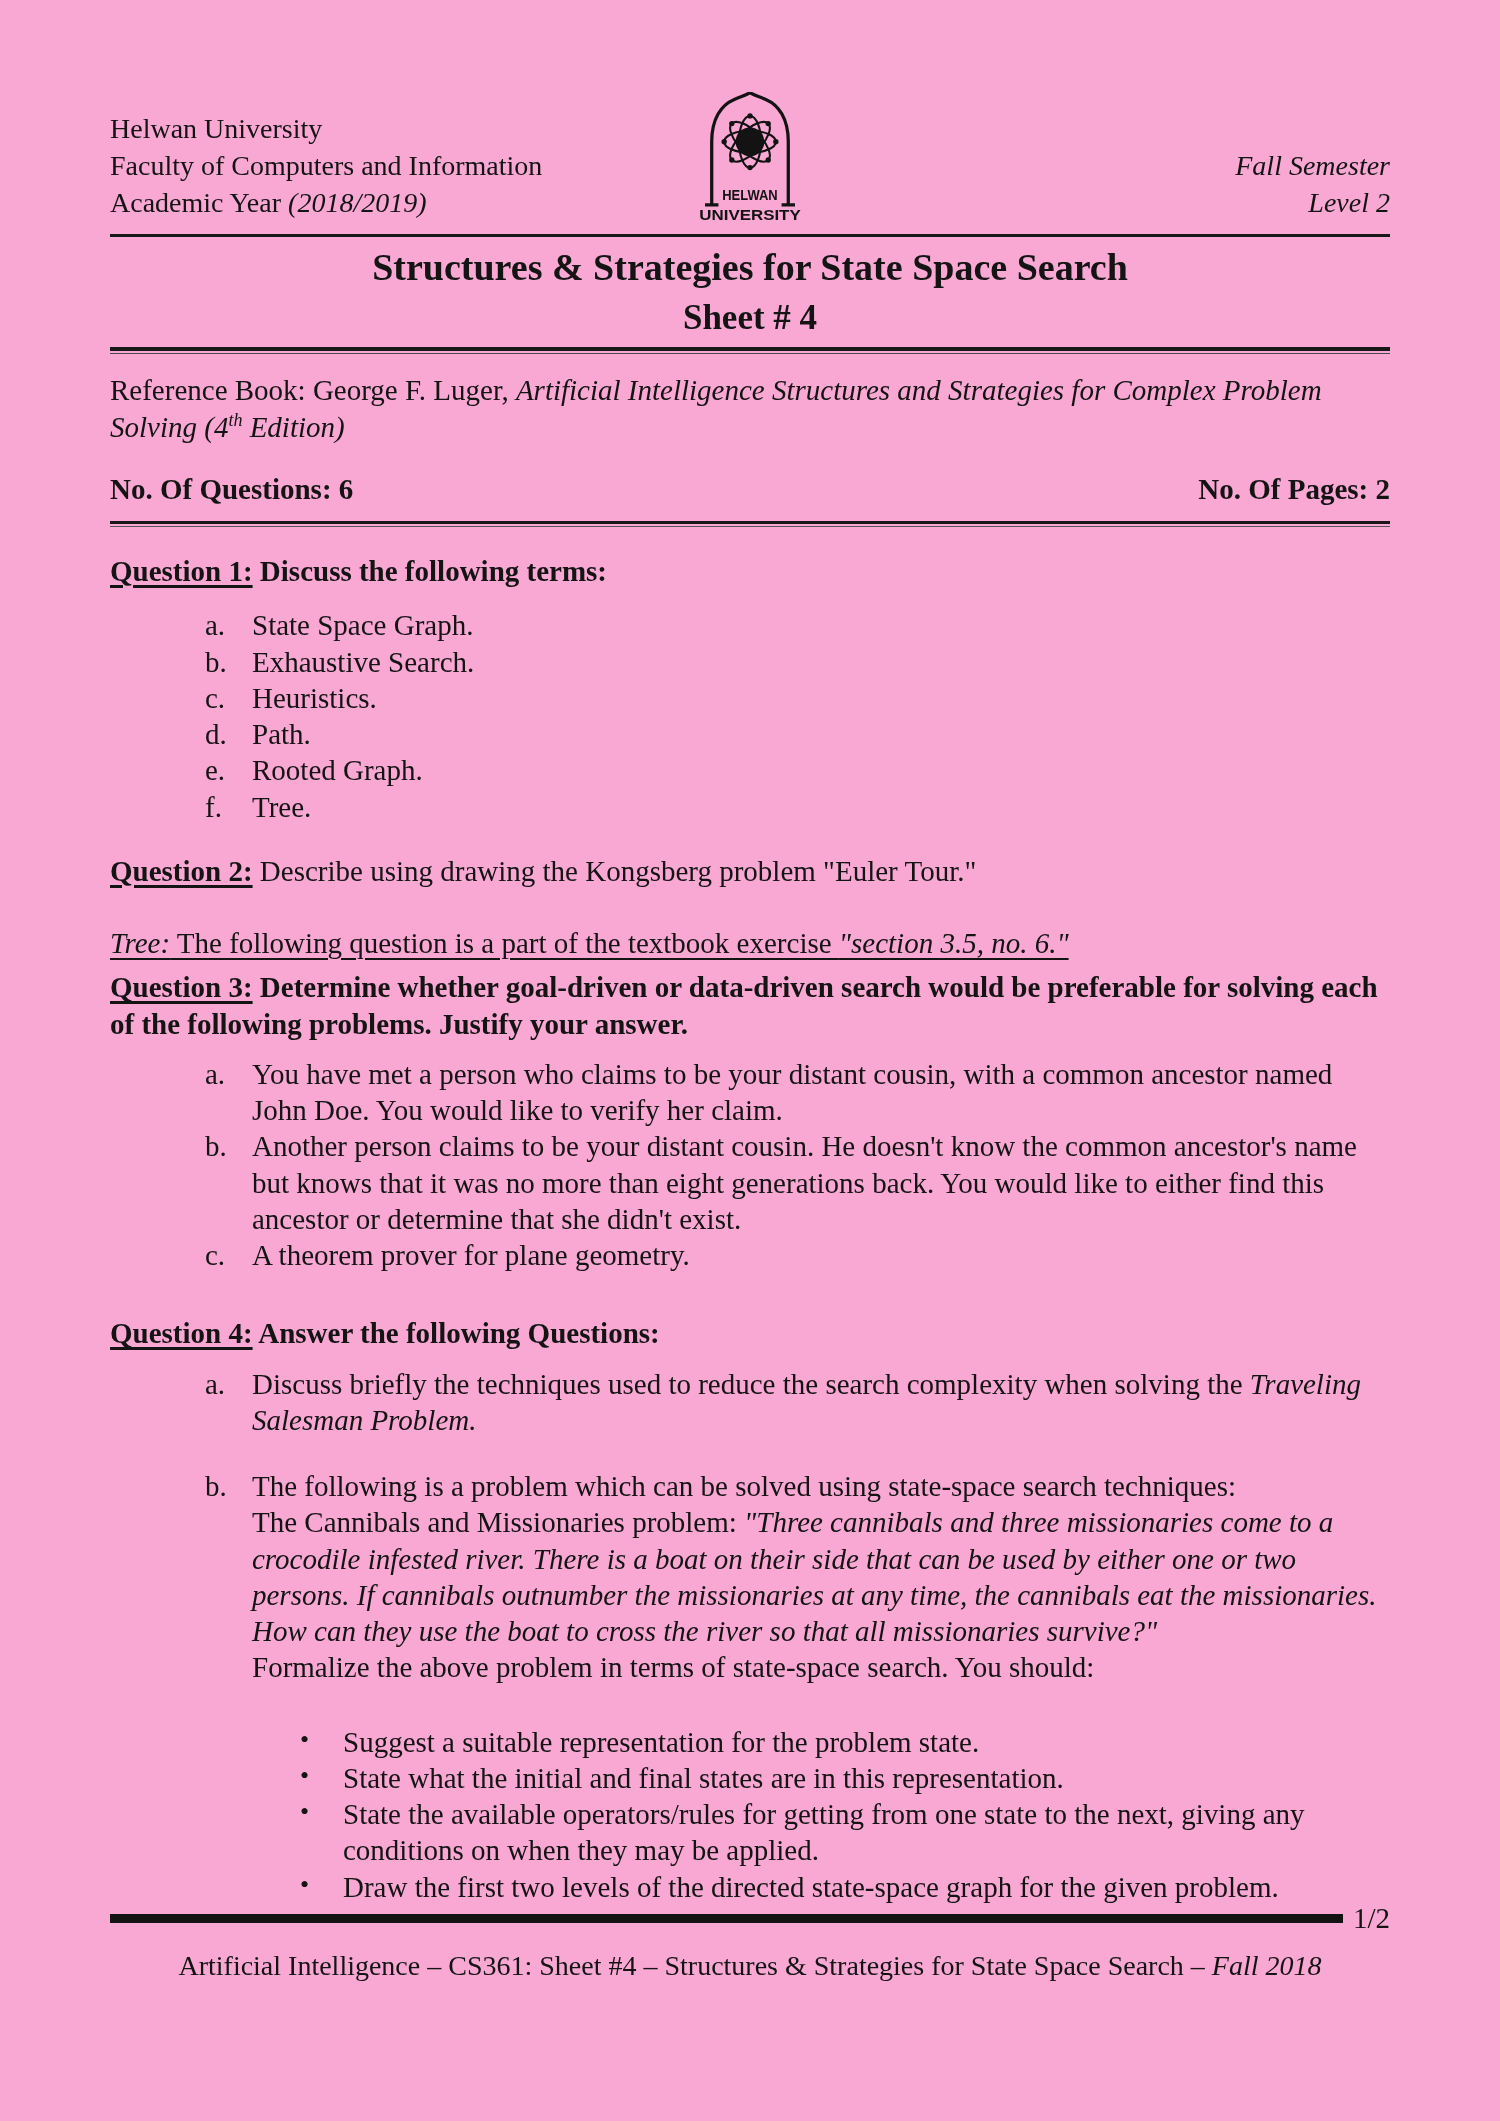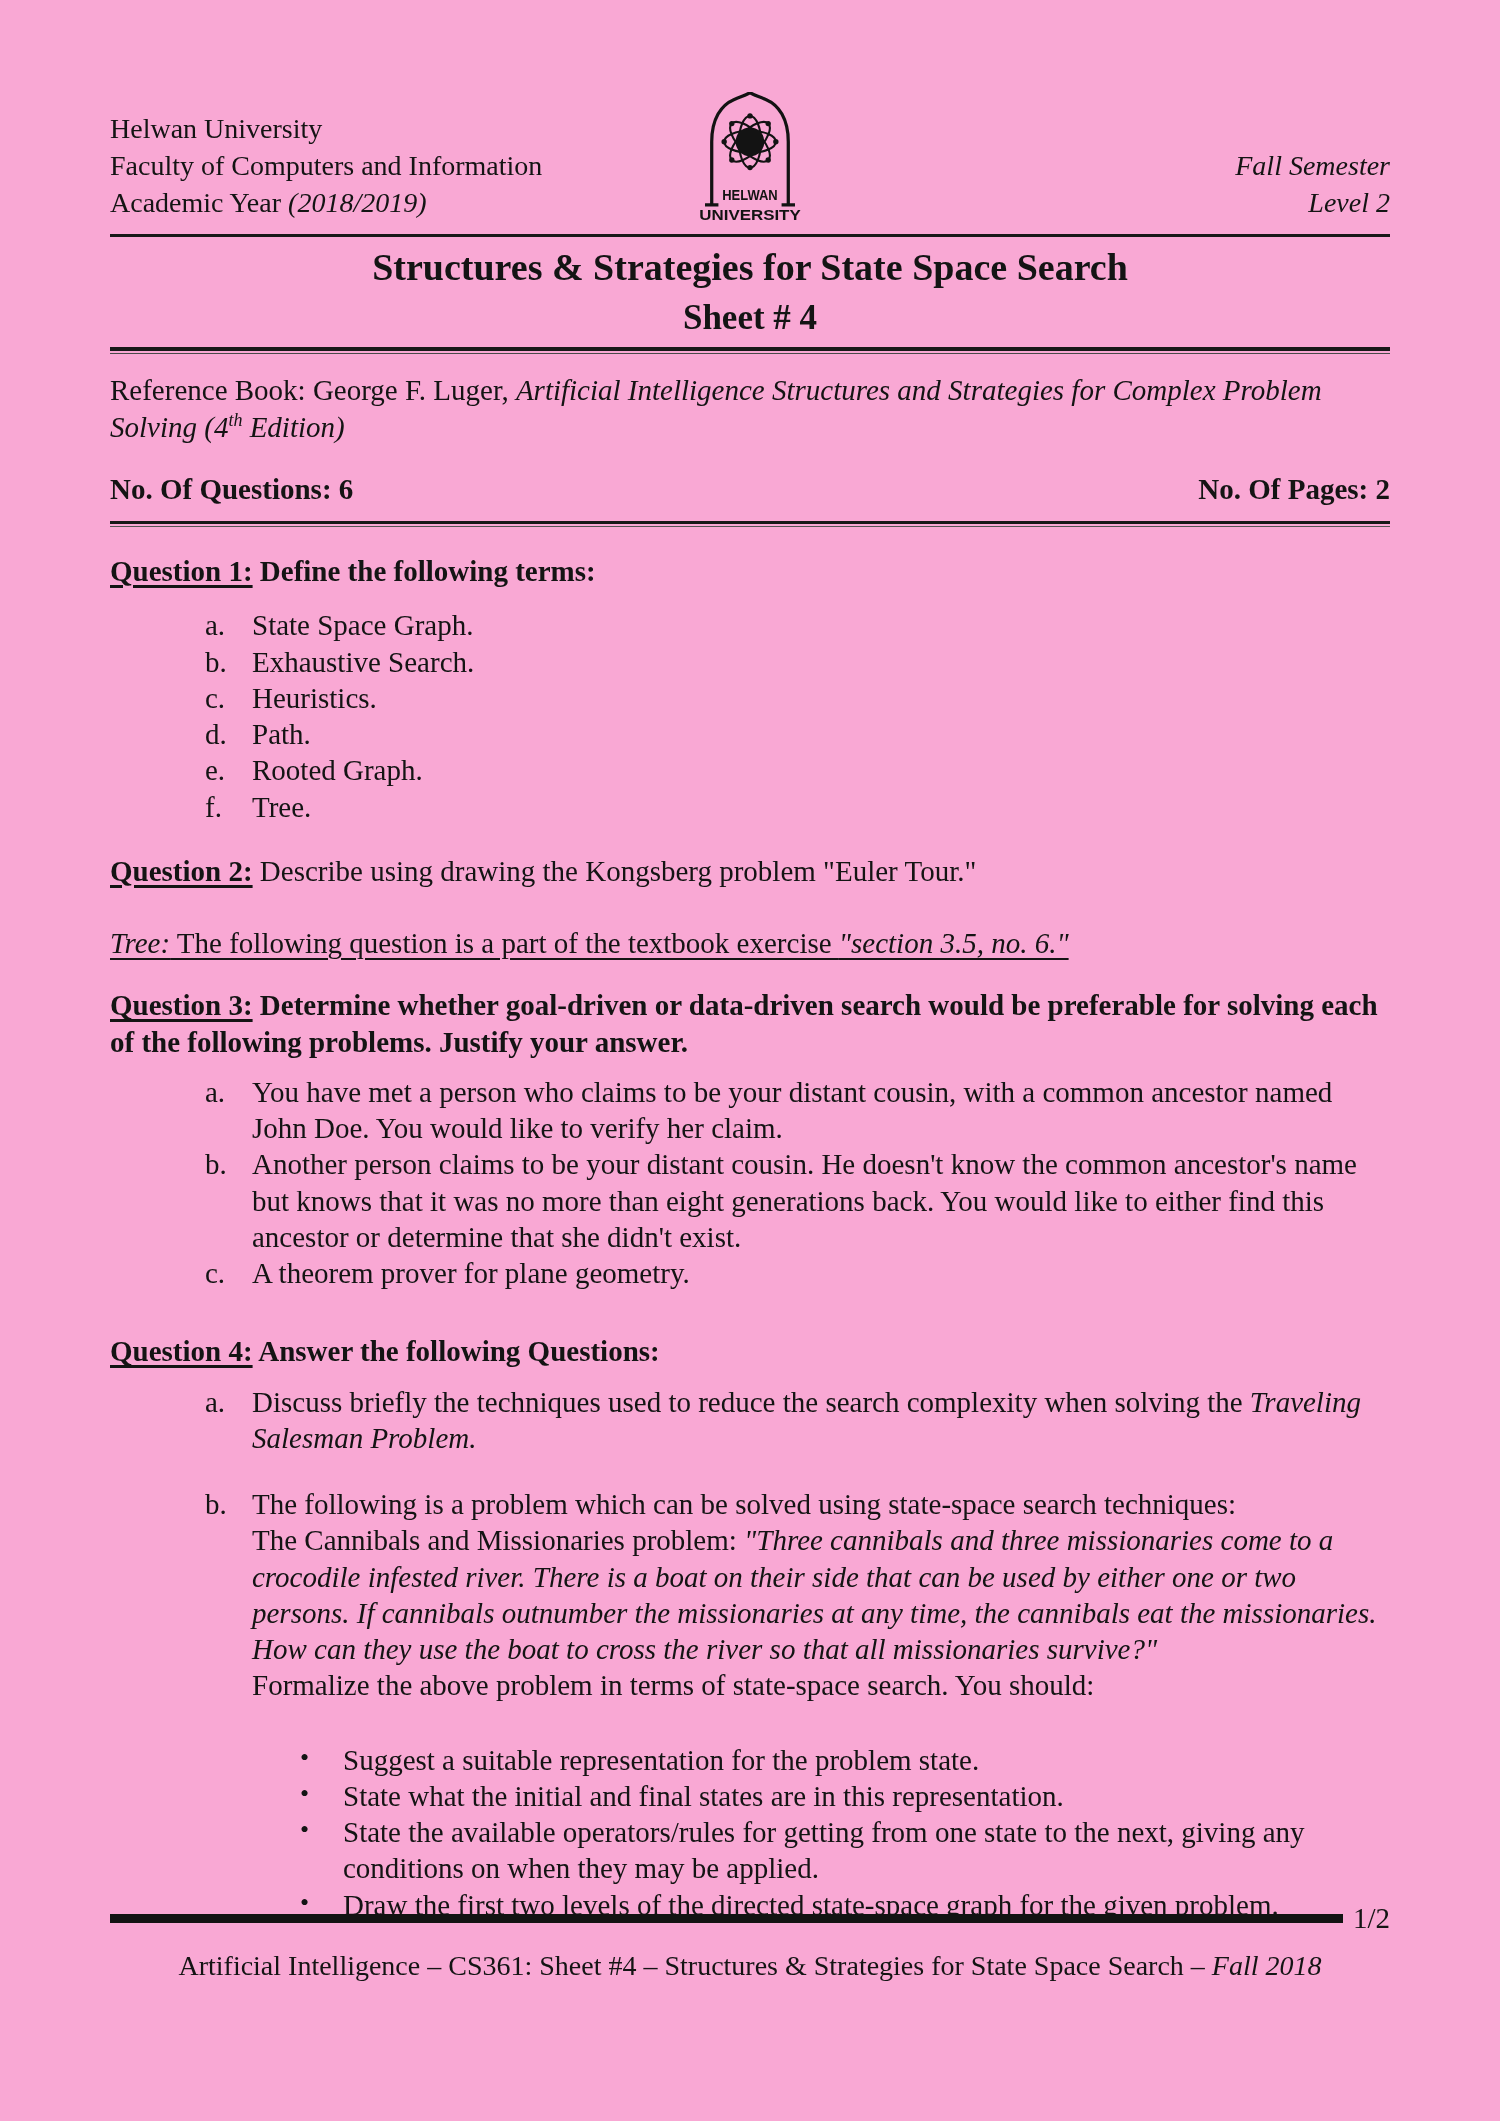--- a/index.html
+++ b/index.html
@@ -33,21 +33,21 @@
   .qhead{margin-top:26px;}
   .q-label{font-weight:bold;text-decoration:underline;text-decoration-thickness:3px;text-underline-offset:4px;}
   .qb{font-weight:bold;}
   .olist{padding-left:95px;margin-top:18px;}
   .li{display:flex;}
   .li .m{width:47px;flex:none;}
   .li .t{flex:1;}
   .ul{text-decoration:underline;text-decoration-thickness:2px;text-underline-offset:5px;}
   .hint{margin-top:36px;}
   .q2{margin-top:28px;}
-  .q3{margin-top:26px;}
+  .q3{margin-top:8px;}
   .q4{margin-top:42px;}
   .l1st{margin-top:14px;}
   .gap{margin-top:30px;}
   .blist{padding-left:190px;margin-top:38px;}
   .bli{display:flex;}
   .bli .m{width:43px;flex:none;font-size:26px;}
   .bli .t{flex:1;}
   
   .footer{position:absolute;left:110px;right:110px;top:1900px;}
   .fbar{display:flex;align-items:center;}
@@ -118,21 +118,21 @@
     </div>
 
     <div class="meta">
       <span>No. Of Questions: 6</span>
       <span>No. Of Pages: 2</span>
     </div>
 
     <div class="rule3"></div>
 
     <div class="qhead">
-      <span class="q-label">Question 1:</span><span class="qb"> Define the following terms:</span>
+      <span class="q-label">Question 1:</span><span class="qb"> Discuss the following terms:</span>
     </div>
     <div class="olist">
       <div class="li">
           <span class="m">a.</span>
           <span class="t">State Space Graph.</span>
         </div>
       <div class="li">
           <span class="m">b.</span>
           <span class="t">Exhaustive Search.</span>
         </div>

